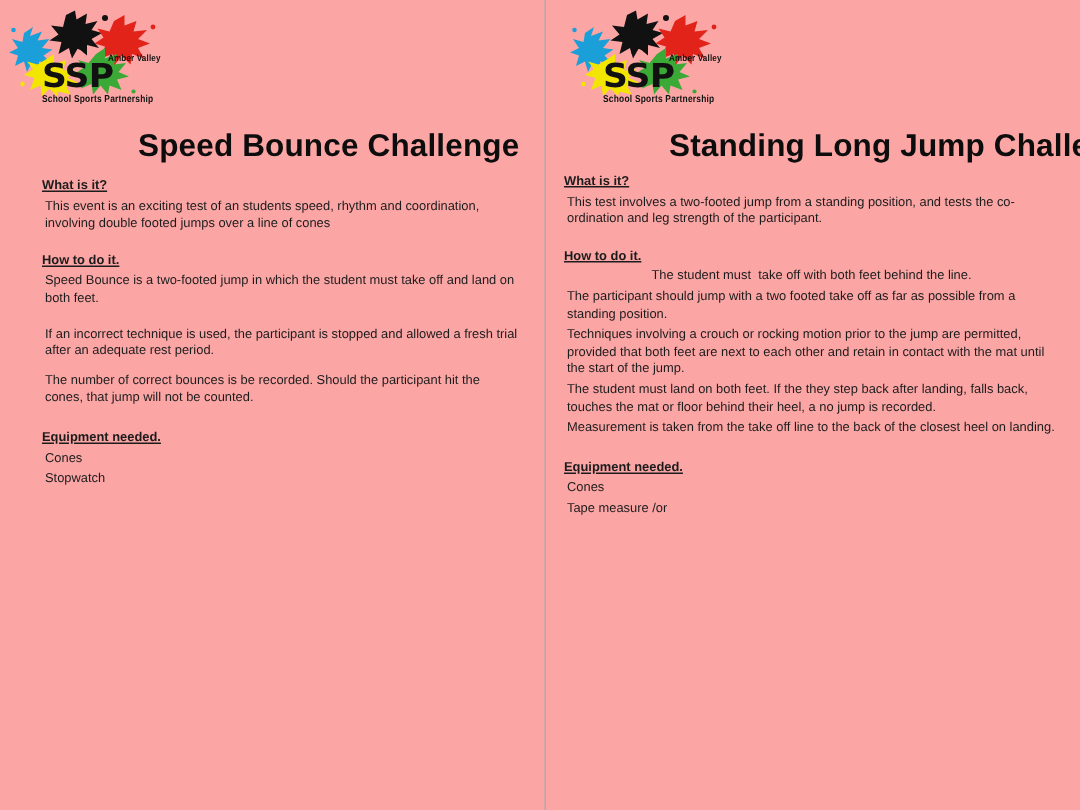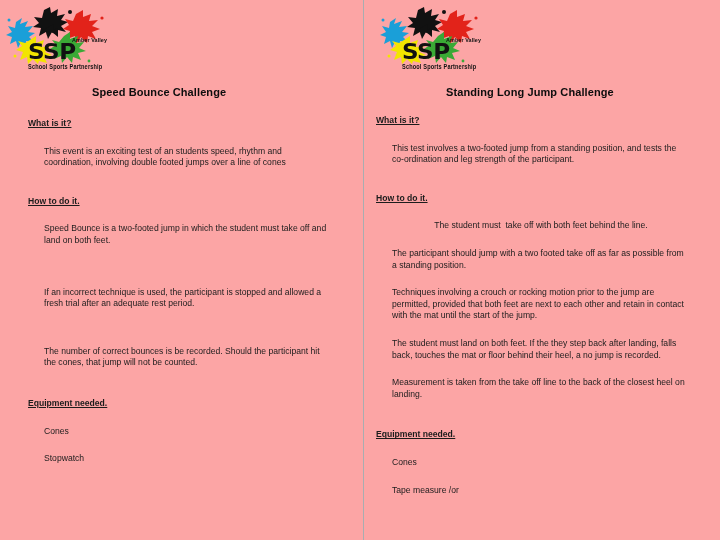--- a/index.html
+++ b/index.html
@@ -91,21 +91,21 @@
     letter-spacing: 0.15px;
     color: #111;
     white-space: nowrap;
     transform: scaleY(1.2);
     transform-origin: left top;
   }
 
   
   .slide-title {
     position: absolute;
-    font-size: 11px;
+    font-size: 21px;
     font-weight: bold;
     color: #0d0d0d;
     white-space: nowrap;
     letter-spacing: 0.1px;
   }
   .title-left  { left: 92px;  top: 86px; }
   .title-right { left: 430px; top: 86px; }
 
   
   .body-block {
@@ -117,21 +117,21 @@
   .body-left  { left: 28px;  top: 118px; width: 320px; }
   .body-right { left: 376px; top: 115px; width: 330px; }
 
   .sec-head {
     font-weight: bold;
     text-decoration: underline;
     display: block;
     margin: 0;
   }
   p.para {
-    margin: 16px;
+    margin: 2px;
   }
   .gap-sm { height: 4px; }
   .gap-md { height: 11px; }
   .gap-lg { height: 13px; }
   .nowrap-pre { white-space: pre-wrap; text-align: center; }
 </style>
 </head>
 <body>
 
 <div class="slide">

